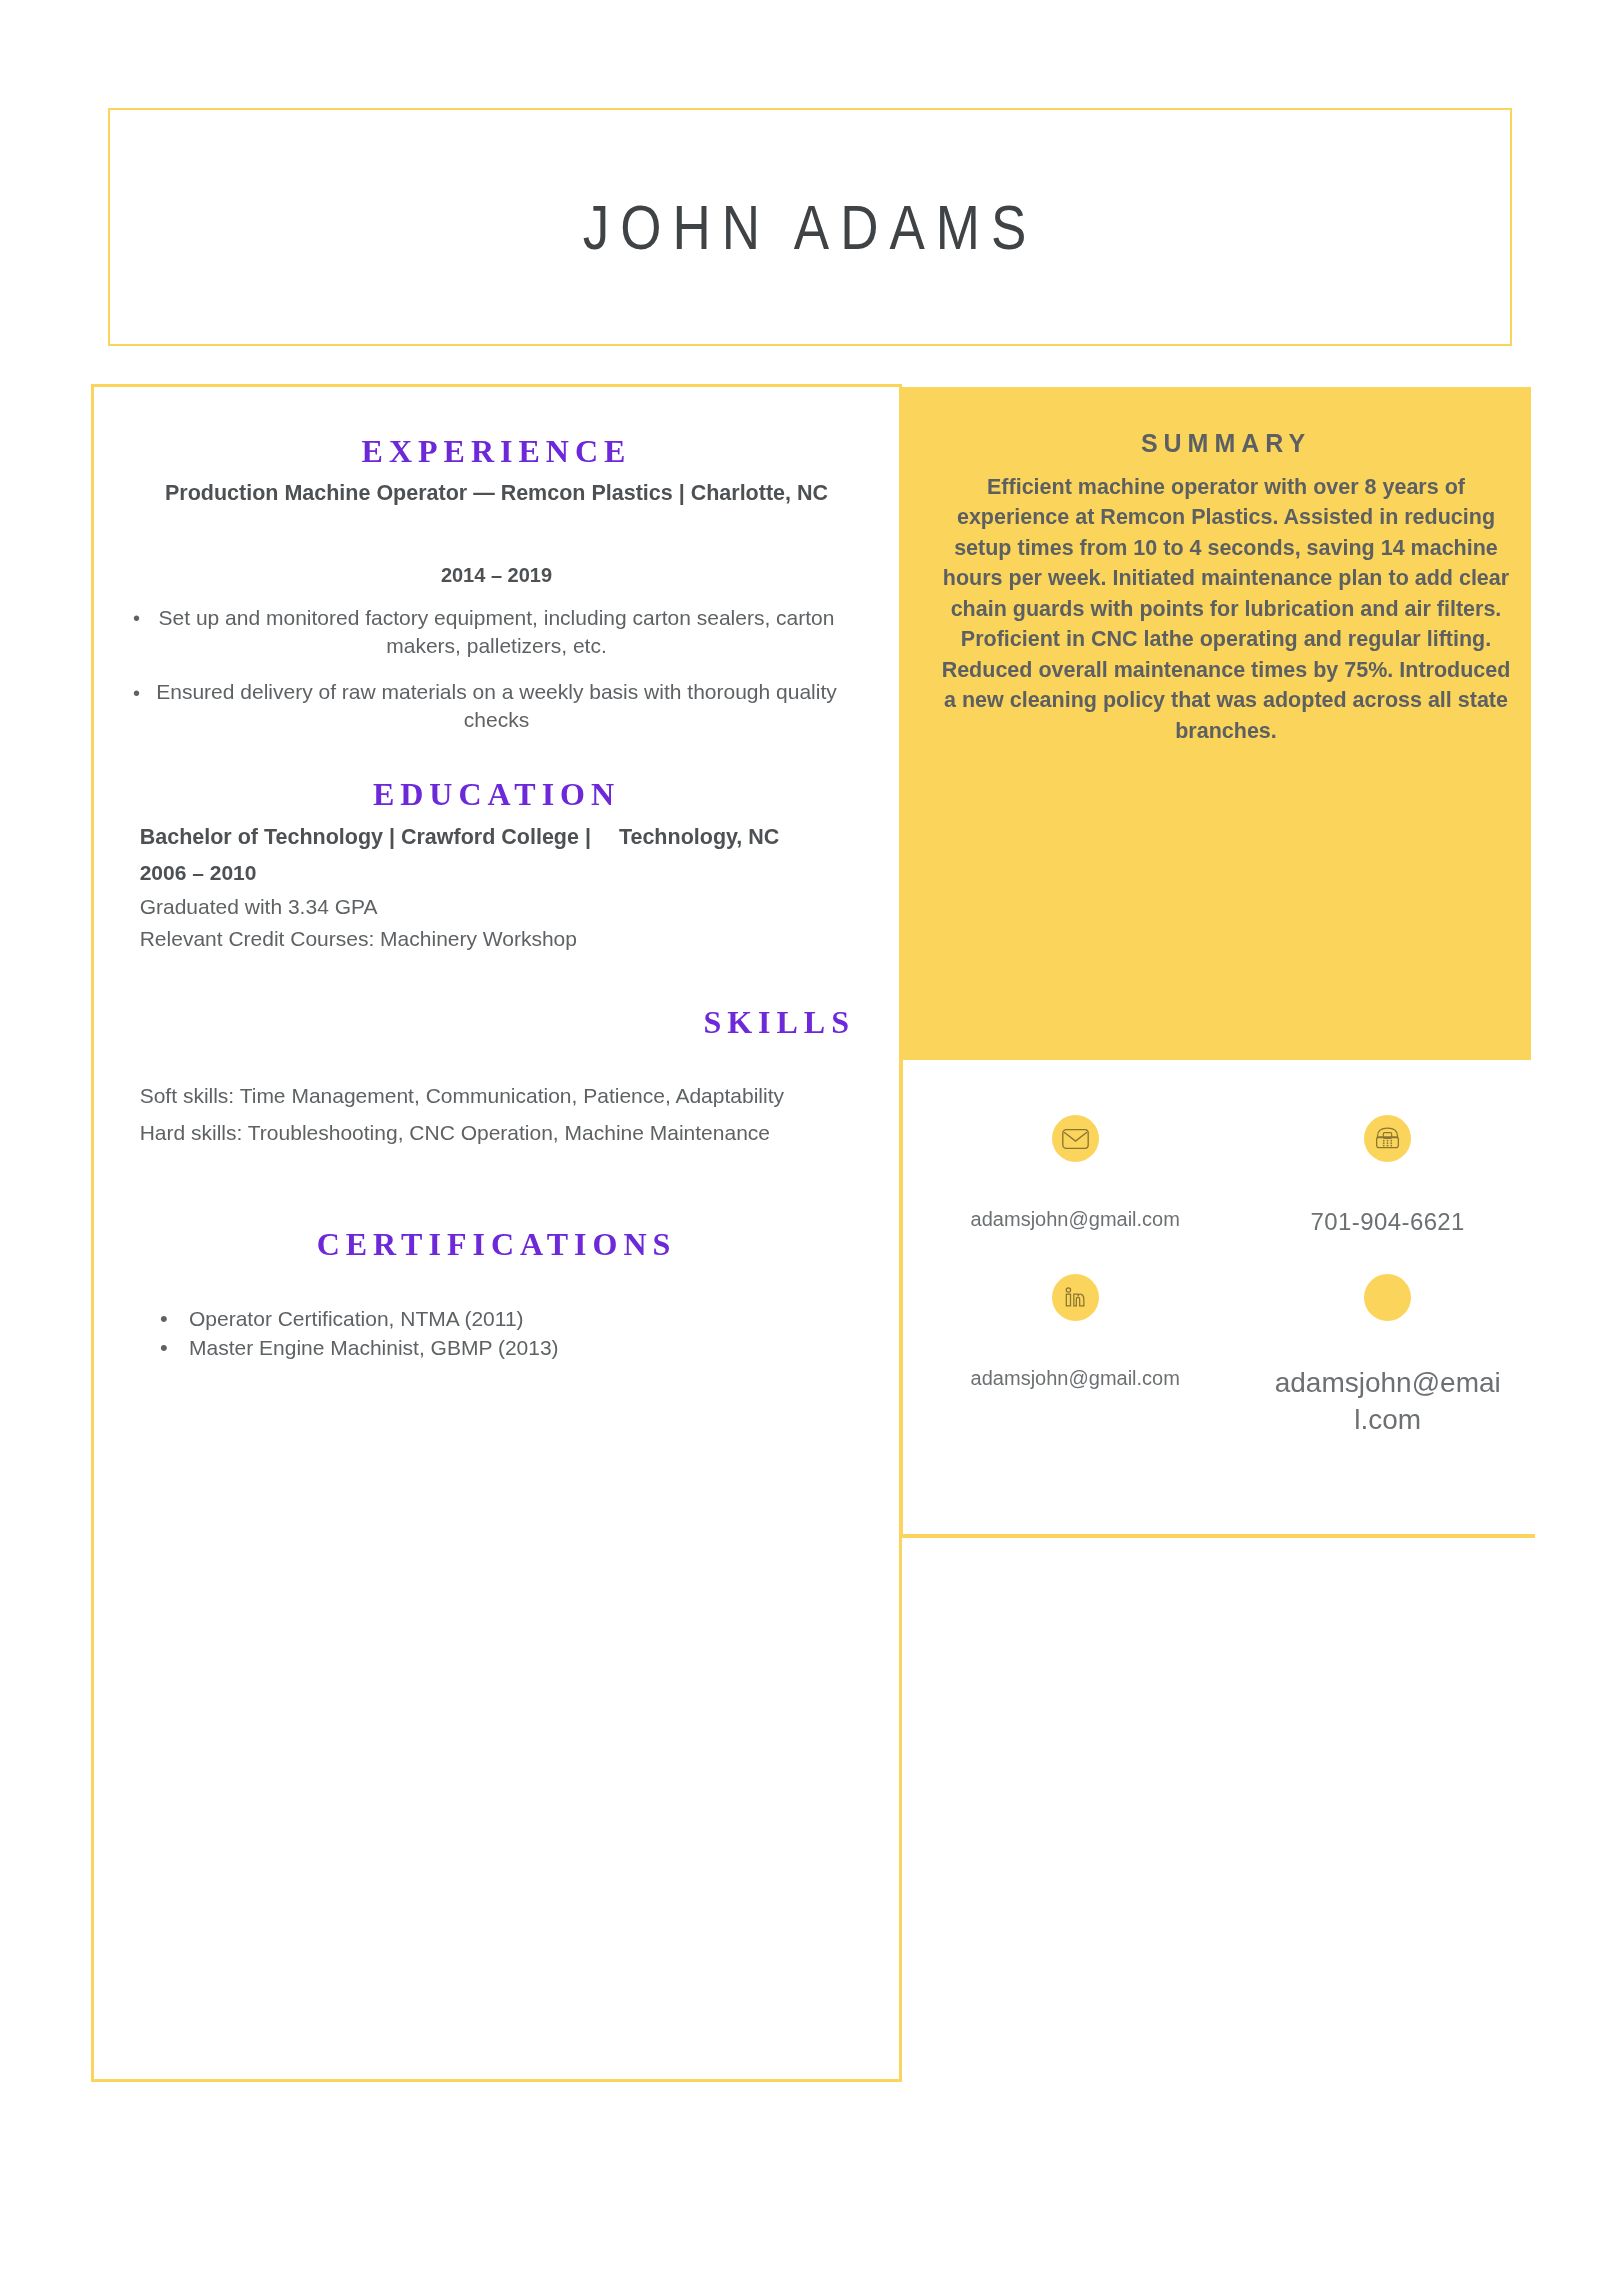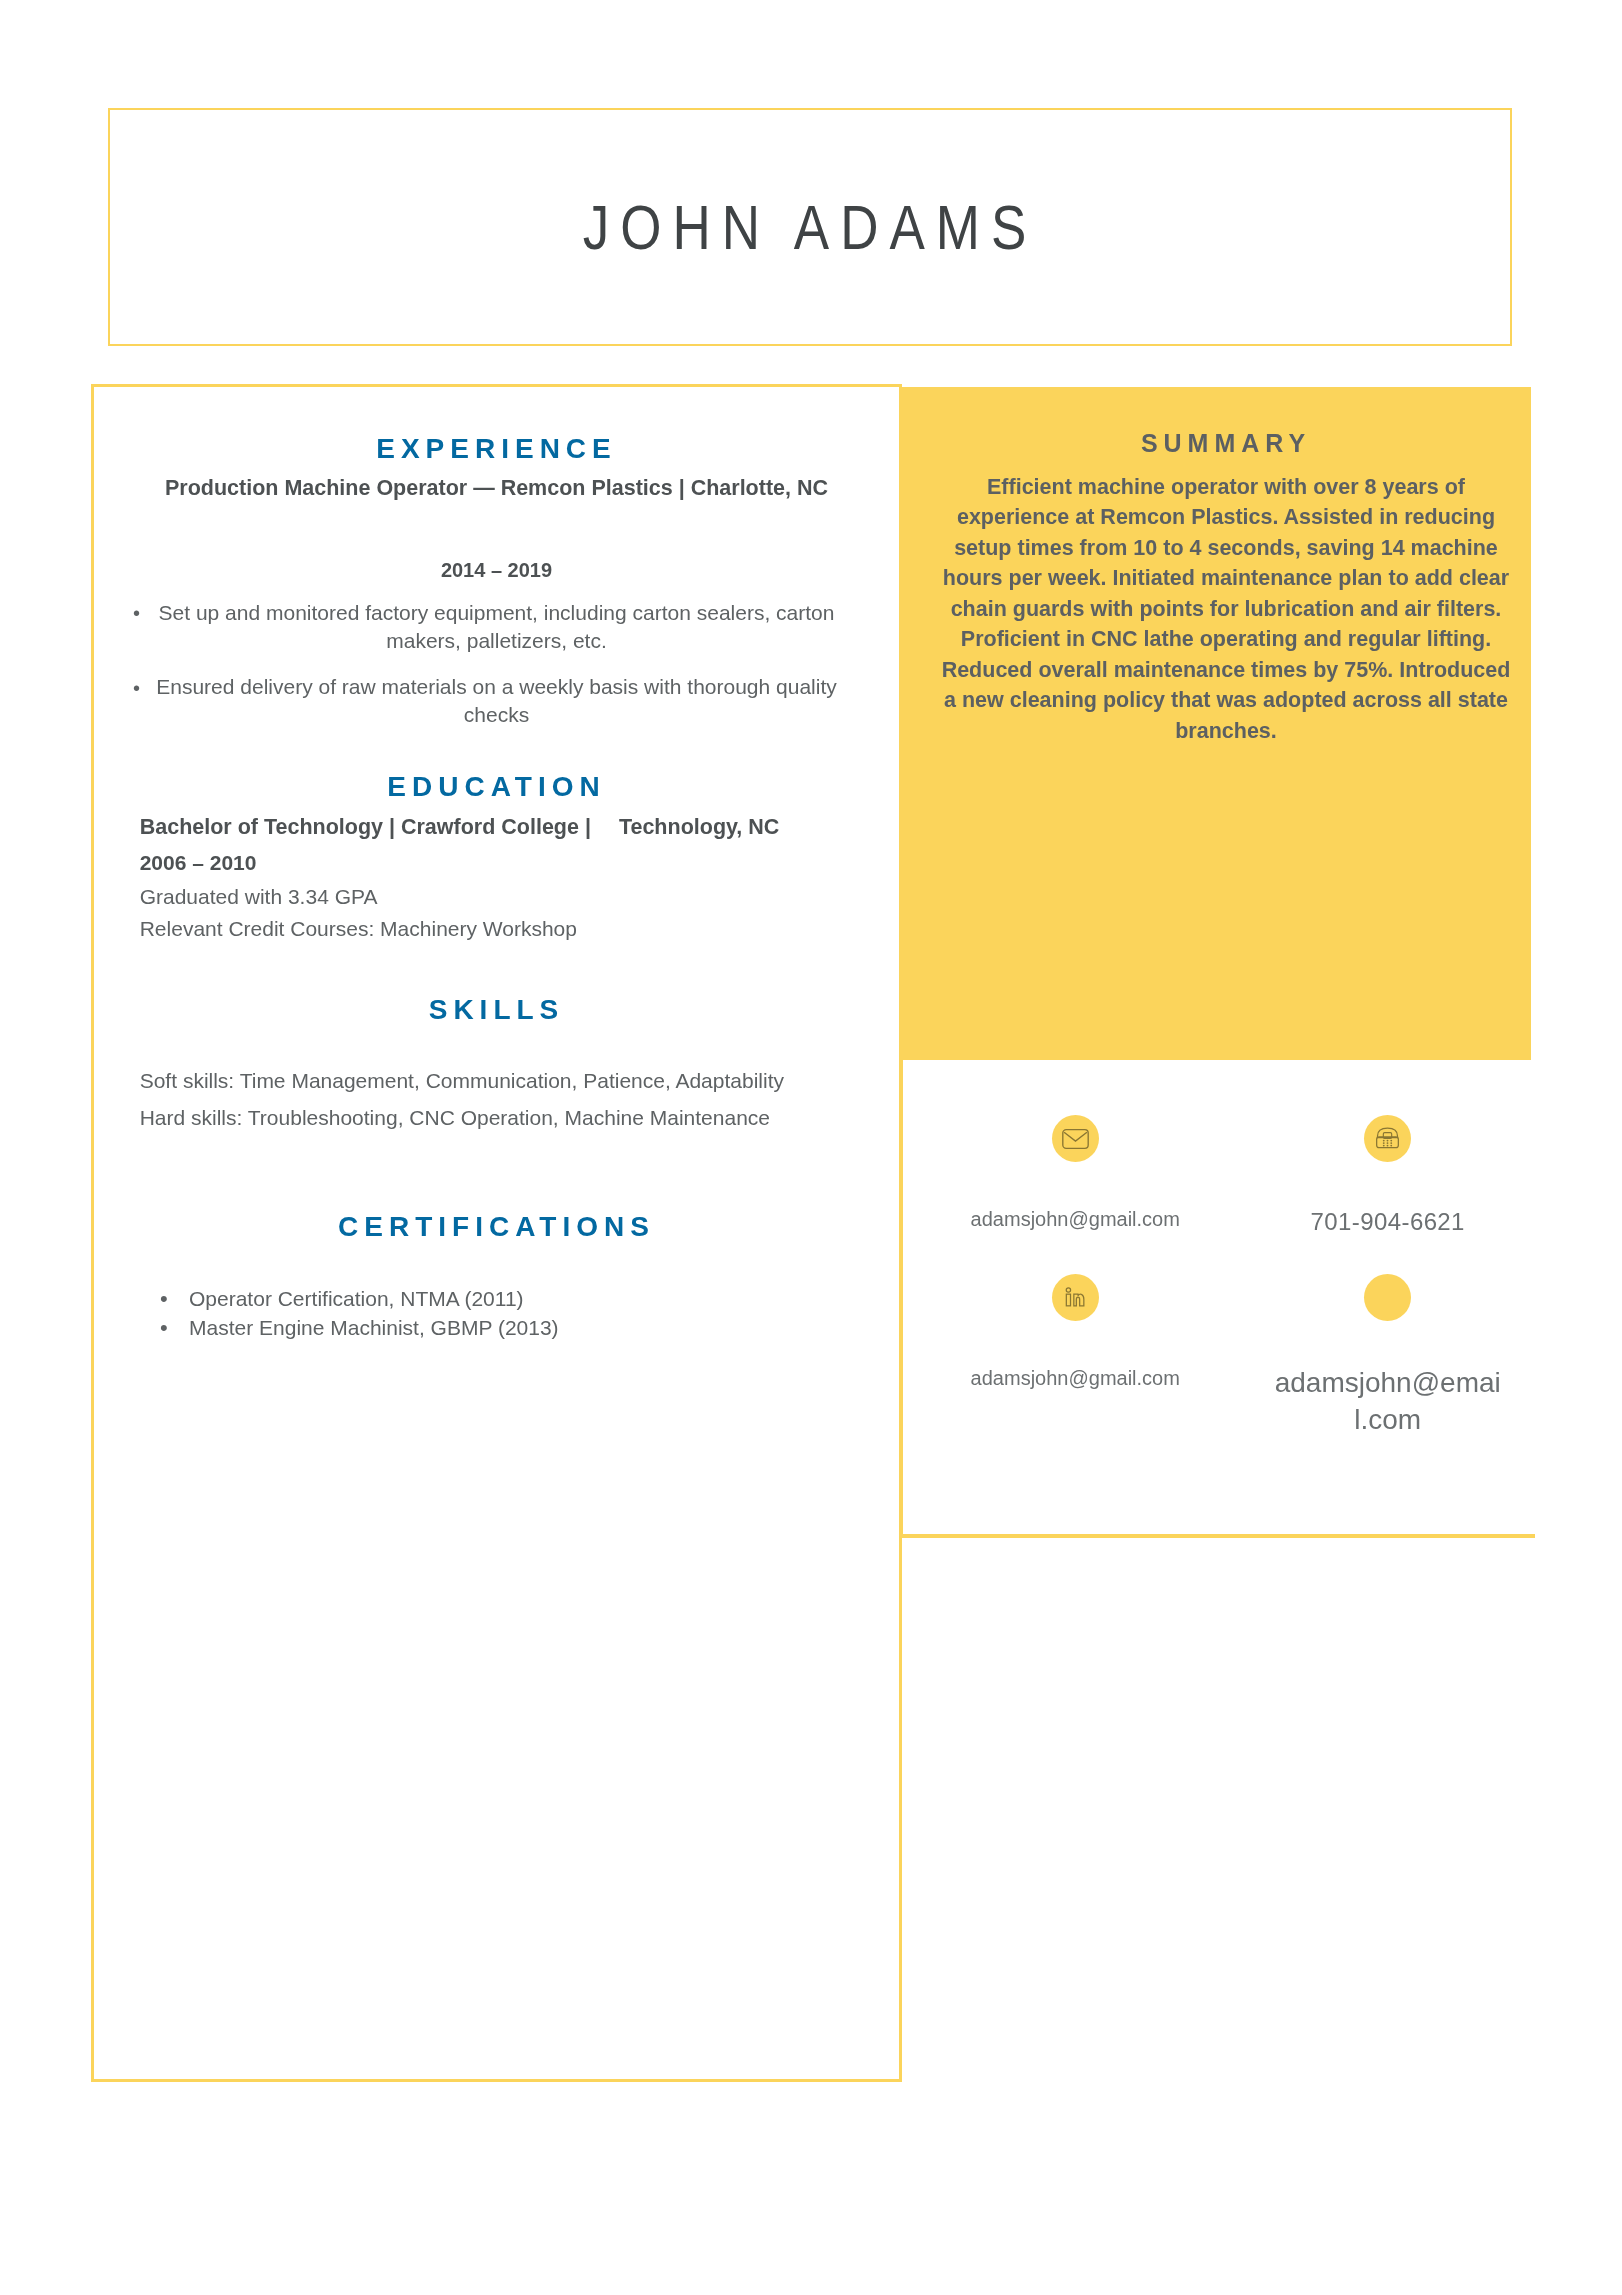--- a/index.html
+++ b/index.html
@@ -46,25 +46,26 @@
     top: 384px;
     width: 811px;
     height: 1698px;
     box-sizing: border-box;
     border: 3.4px solid #fbd45b;
     padding: 46px 44px 0 44px;
   }
 
   .section-heading {
     text-align: center;
-    font-size: 28px;
+    font-size: 32px;
     font-weight: bold;
     letter-spacing: 6px;
-    color: #0369a1;
+    color: #6d28d9;
     margin: 0 0 10px 0;
+    font-family: Liberation Serif, serif;
   }
 
   .job-title {
     text-align: center;
     font-size: 21.5px;
     font-weight: bold;
     color: #4d5153;
     line-height: 1.28;
     margin: 10px 0 0 0;
   }
@@ -117,21 +118,21 @@
     color: #4d5153;
     margin: 10px 0 8.4px 1.7px;
   }
   .edu-line {
     font-size: 21px;
     color: #5e6264;
     margin: 3.4px 0 0 1.7px;
     line-height: 1.35;
   }
 
-  .heading-skills { margin-top: 51px; }
+  .heading-skills { margin-top: 51px; text-align: right; }
 
   .skill-line {
     font-size: 21px;
     color: #5e6264;
     line-height: 1.35;
     margin: 0 0 8.4px 1.7px;
     padding-left: 24px;
     text-indent: -24px;
   }
   .skills-body { margin-top: 41px; }

